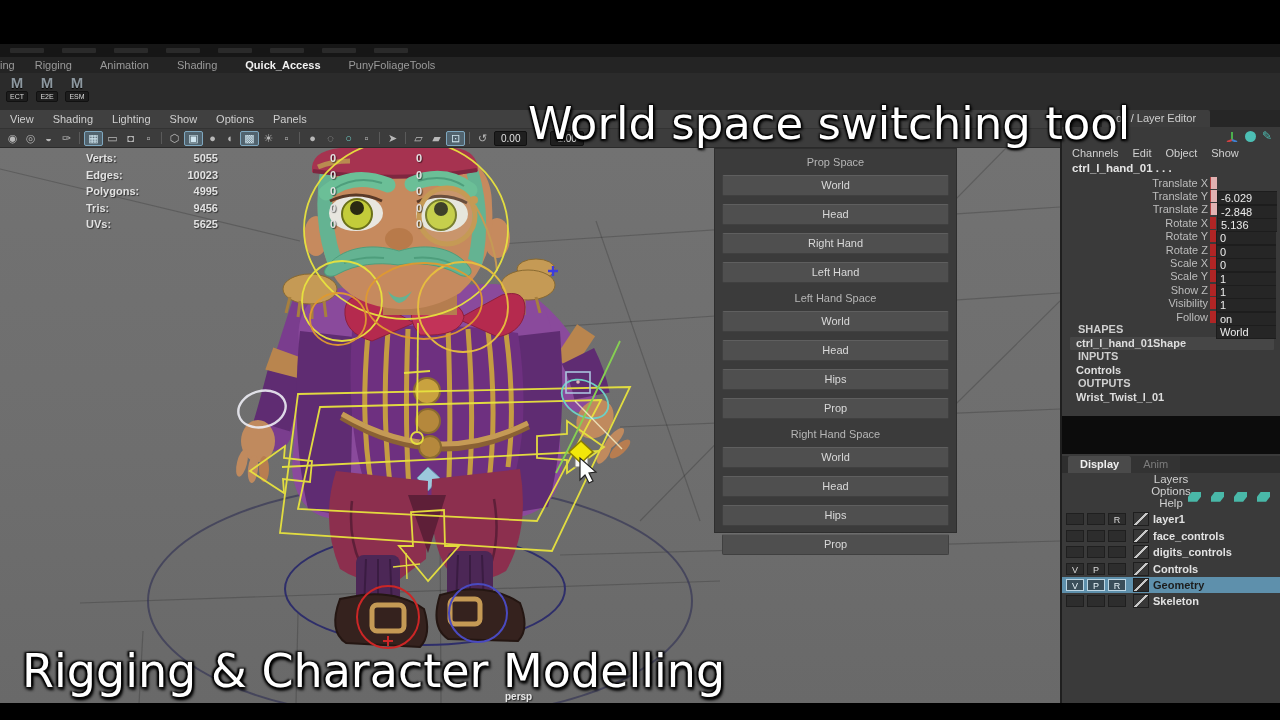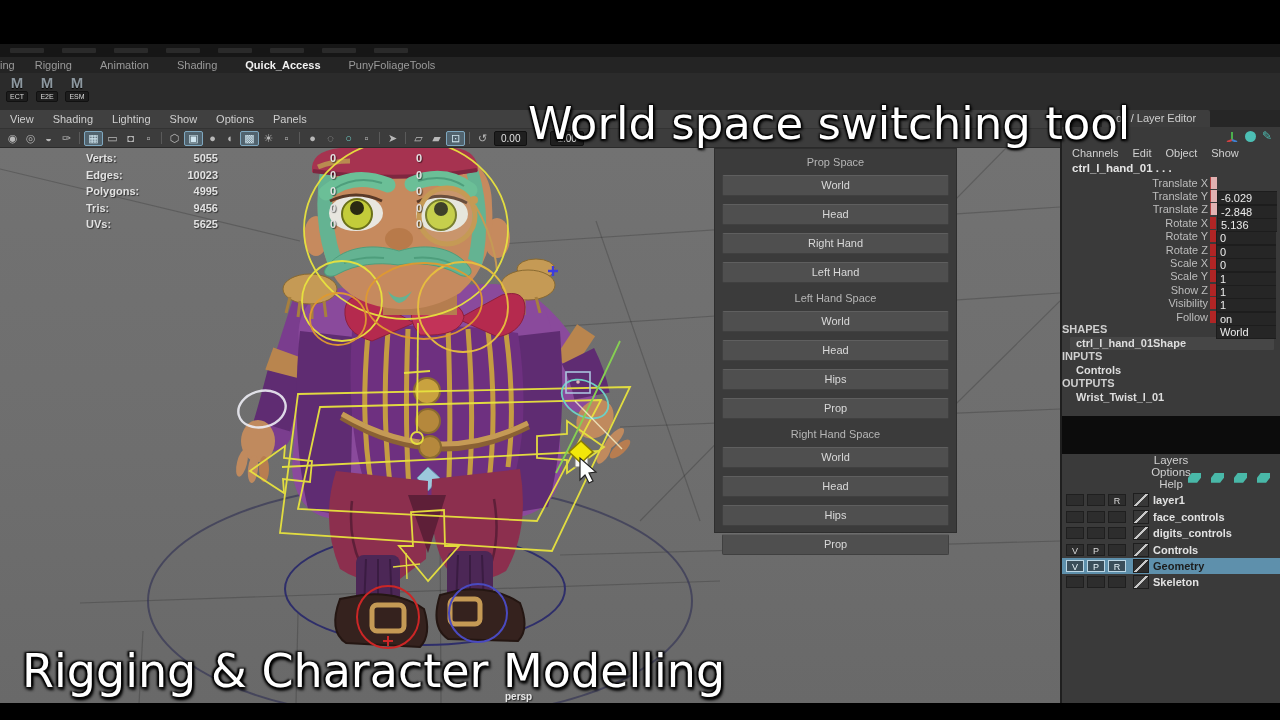--- a/index.html
+++ b/index.html
@@ -68,21 +68,21 @@
   .cb-menus{height:15px;display:flex;gap:0;padding-left:10px;align-items:center;color:#d0d0d0;}
   .cb-menus span{margin-right:14px;font-size:11px;}
   .cb-obj{height:16px;line-height:16px;padding-left:10px;color:#e4e4e4;font-weight:bold;font-size:11.5px;}
   .attr{display:flex;height:13.4px;align-items:center;}
   .attr .lab{width:146px;text-align:right;color:#bdbdbd;font-size:11px;}
   .attr .sw{width:6px;height:12px;margin-left:2px;}
   .sw.pink{background:#e2b2b2;border-left:1px solid #b04040;}
   .sw.red{background:#b02525;}
   .attr .val{width:56px;height:12px;line-height:12px;background:#262626;color:#ececec;
              font-size:11px;padding-left:3px;border:1px solid #1d1d1d;border-right:none;margin-top:31px;}
-  .cb-sec{height:13.5px;line-height:13.5px;padding-left:0;font-weight:bold;color:#cfcfcf;font-size:11px;}
+  .cb-sec{height:13.5px;line-height:13.5px;padding-left:16px;font-weight:bold;color:#cfcfcf;font-size:11px;}
   .cb-item{height:13.5px;line-height:13.5px;padding-left:14px;color:#dedede;font-size:11px;font-weight:bold;}
   .cb-item.fieldrow{background:#464646;margin:0 6px 0 8px;padding-left:6px;border-radius:1px;}
   .black-gap{height:38px;background:#0c0c0c;margin-top:12px;}
   
   .le-tabs{height:17px;background:#2e2e2e;display:flex;padding-left:6px;margin-top:2px;}
   .le-tab{padding:0 12px;height:17px;line-height:17px;font-size:11px;color:#7c7c7c;background:#333;}
   .le-tab.active{background:#4a4a4a;color:#f0f0f0;font-weight:bold;border-radius:2px 2px 0 0;}
   .le-menus{height:15px;display:flex;align-items:center;padding-left:16px;background:#3a3a3a;flex-direction:column;}
   .le-menus span{margin-right:16px;font-size:11.5px;color:#d0d0d0;}
   .le-icons{height:17px;display:flex;justify-content:flex-end;align-items:center;gap:10px;padding-right:10px;}
@@ -488,20 +488,24 @@
 
       <div class="cb-sec">SHAPES</div>
       <div class="cb-item fieldrow">ctrl_l_hand_01Shape</div>
       <div class="cb-sec">INPUTS</div>
       <div class="cb-item">Controls</div>
       <div class="cb-sec">OUTPUTS</div>
       <div class="cb-item">Wrist_Twist_l_01</div>
 
       <div class="black-gap"></div>
 
+      <div class="le-tabs">
+        <div class="le-tab active">Display</div>
+        <div class="le-tab">Anim</div>
+      </div>
       <div class="le-menus">
         <span>Layers</span>
         <span>Options</span>
         <span>Help</span>
       </div>
       <div class="le-icons">
         <span class="le-ic"></span>
         <span class="le-ic"></span>
         <span class="le-ic"></span>
         <span class="le-ic"></span>

